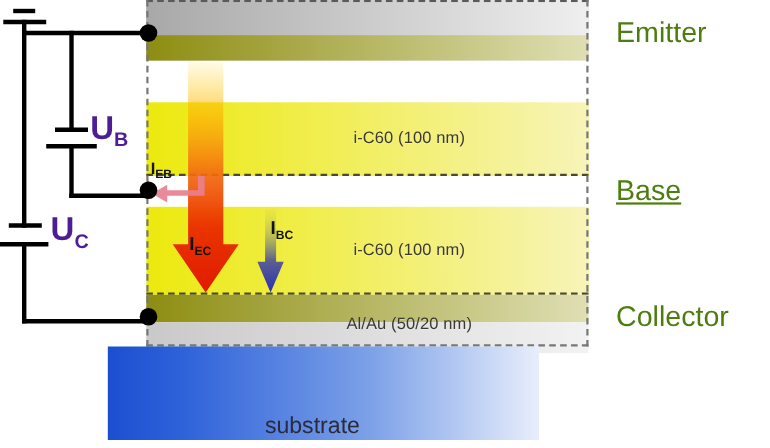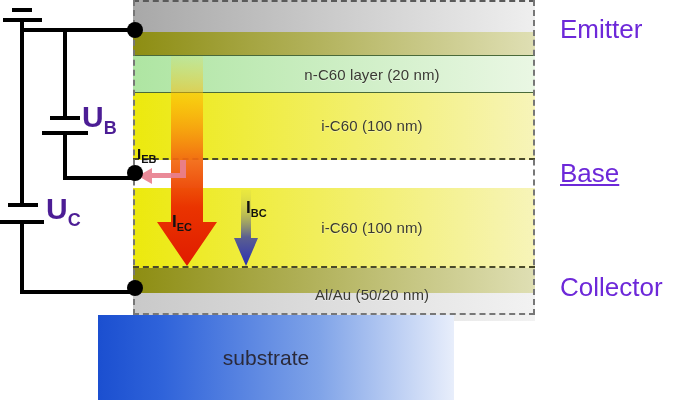--- a/index.html
+++ b/index.html
@@ -54,27 +54,27 @@
      background:linear-gradient(to right,#8d8d12,#dfdfb4);}
   #l-alau .half-bot{position:absolute;left:0;top:47%;width:100%;height:53%;
      background:linear-gradient(to right,#c9c9c9,#f2f2f2);}
 
   
   #stack-outline{position:absolute;left:133px;top:0;width:402px;height:315px;
      border:2px dashed #777;border-top:none;box-sizing:border-box;
      pointer-events:none;}
 
   
-  #substrate{position:absolute;left:98px;top:315px;width:356px;height:85px;
+  #substrate{position:absolute;left:98px;top:315px;width:392px;height:85px;
      background:linear-gradient(to right,#1b4fd0 0%,#2f63da 18%,#7fa3e8 62%,#e8eefb 100%);
-     display:flex;align-items:center;justify-content:center;}
+     display:flex;align-items:flex-end;justify-content:center;}
   #substrate .lbl{font-size:21px;color:#2a2a3a;position:relative;left:-10px;}
 
   
-  .side{position:absolute;left:560px;font-size:26px;color:#6d28d9;white-space:nowrap;}
+  .side{position:absolute;left:560px;font-size:26px;color:#4d7c0f;white-space:nowrap;}
   #s-emitter{top:14px;}
   #s-base{top:158px;text-decoration:underline;}
   #s-collector{top:272px;}
 
   
   #circuit{position:absolute;left:0;top:0;width:160px;height:320px;}
 
   
   #arrows{position:absolute;left:0;top:0;width:700px;height:407px;
           pointer-events:none;}
@@ -97,23 +97,20 @@
 
 <div id="stage">
 
   <div id="stack">
 
     <div class="layer" id="l-aual">
       <div class="half-top"></div>
       <div class="half-bot"></div>
     </div>
 
-    <div class="layer" id="l-nc60">
-      <span class="lbl">n-C60 layer (20 nm)</span>
-    </div>
 
     <div class="layer" id="l-ic60a">
       <span class="lbl">i-C60 (100 nm)</span>
     </div>
 
 
     <div class="layer" id="l-ic60b">
       <span class="lbl">i-C60 (100 nm)</span>
     </div>
 

